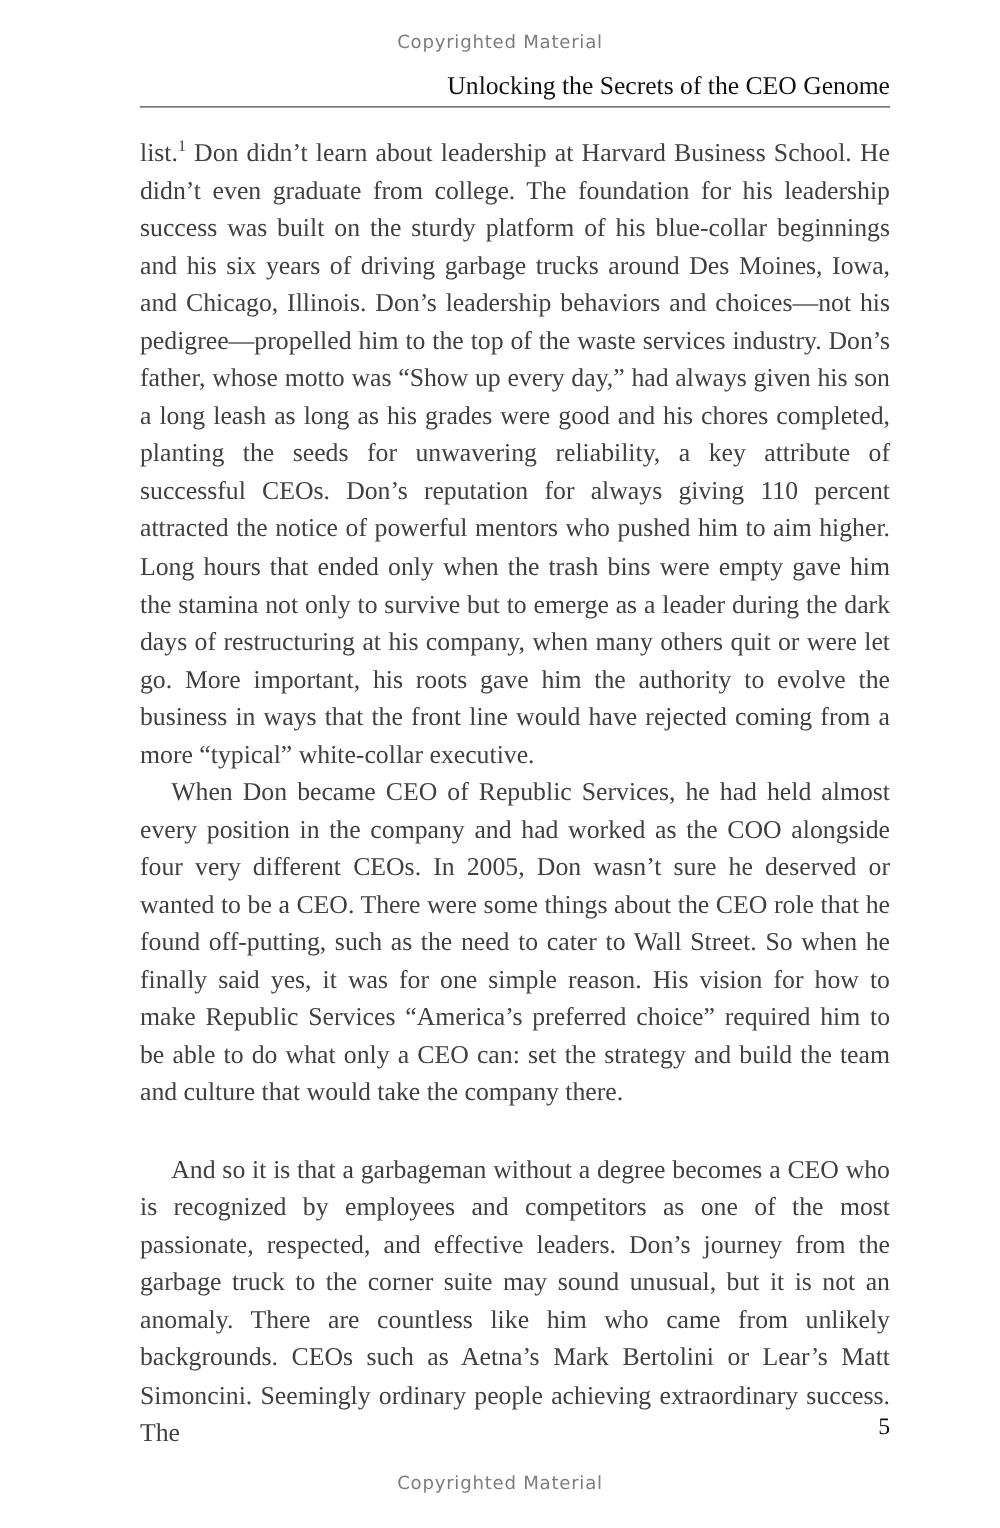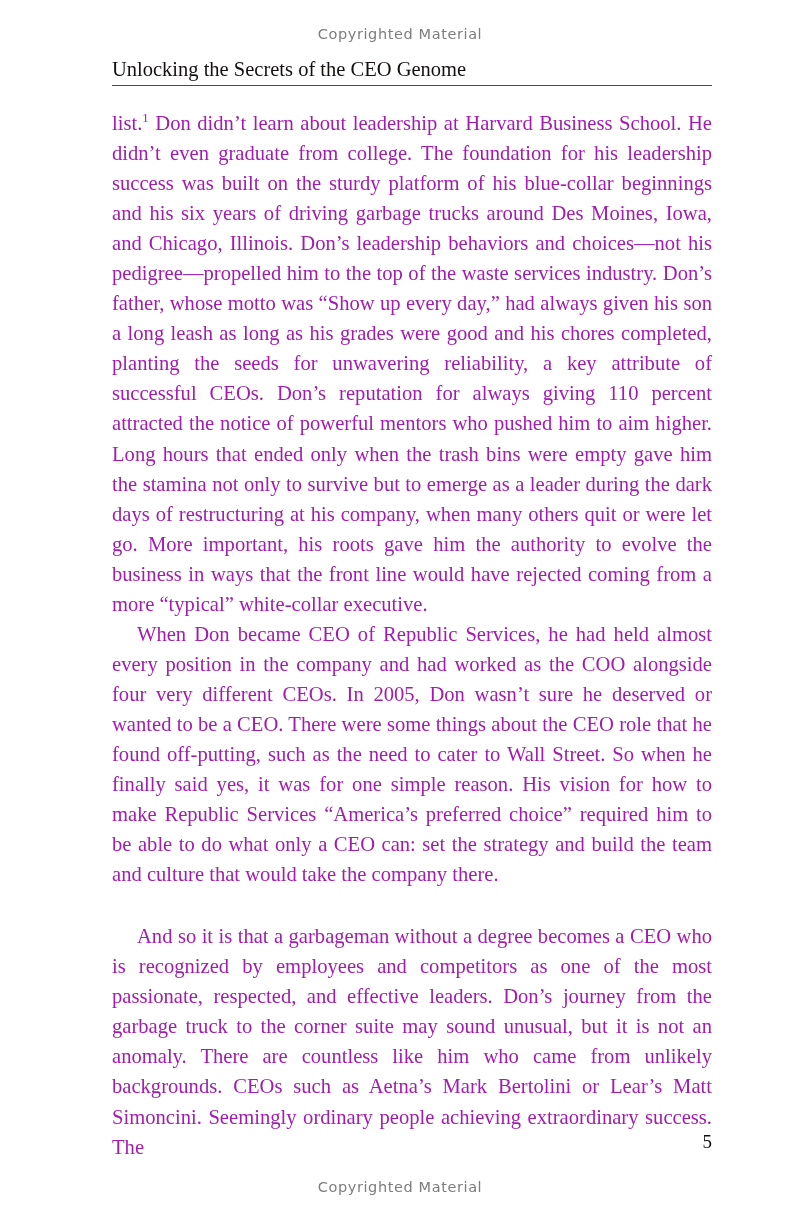--- a/index.html
+++ b/index.html
@@ -37,20 +37,21 @@
   }
   .watermark-top { top: 26px; }
   .watermark-bottom { top: 1179px; }
 
   
   .running-head {
     position: absolute;
     left: 112px;
     top: 58px;
     width: 600px;
+    text-align: right;
     font-size: 20.5px;
     color: #14100f;
     white-space: nowrap;
   }
   .head-rule {
     position: absolute;
     left: 112px;
     top: 85px;
     width: 600px;
     height: 0;
@@ -63,21 +64,21 @@
     left: 112px;
     top: 108px;
     width: 600px;
   }
   .textblock p {
     margin: 0;
     text-align: justify;
     text-justify: inter-word;
     font-size: 20.6px;
     line-height: 30.05px;
-    color: #a21caf;
+    color: #404040;
     hyphens: none;
     -webkit-hyphens: none;
   }
   .textblock p.indent {
     text-indent: 25px;
   }
   .textblock p:last-child {
     text-align: justify;
     margin-top: 32px;
   }

